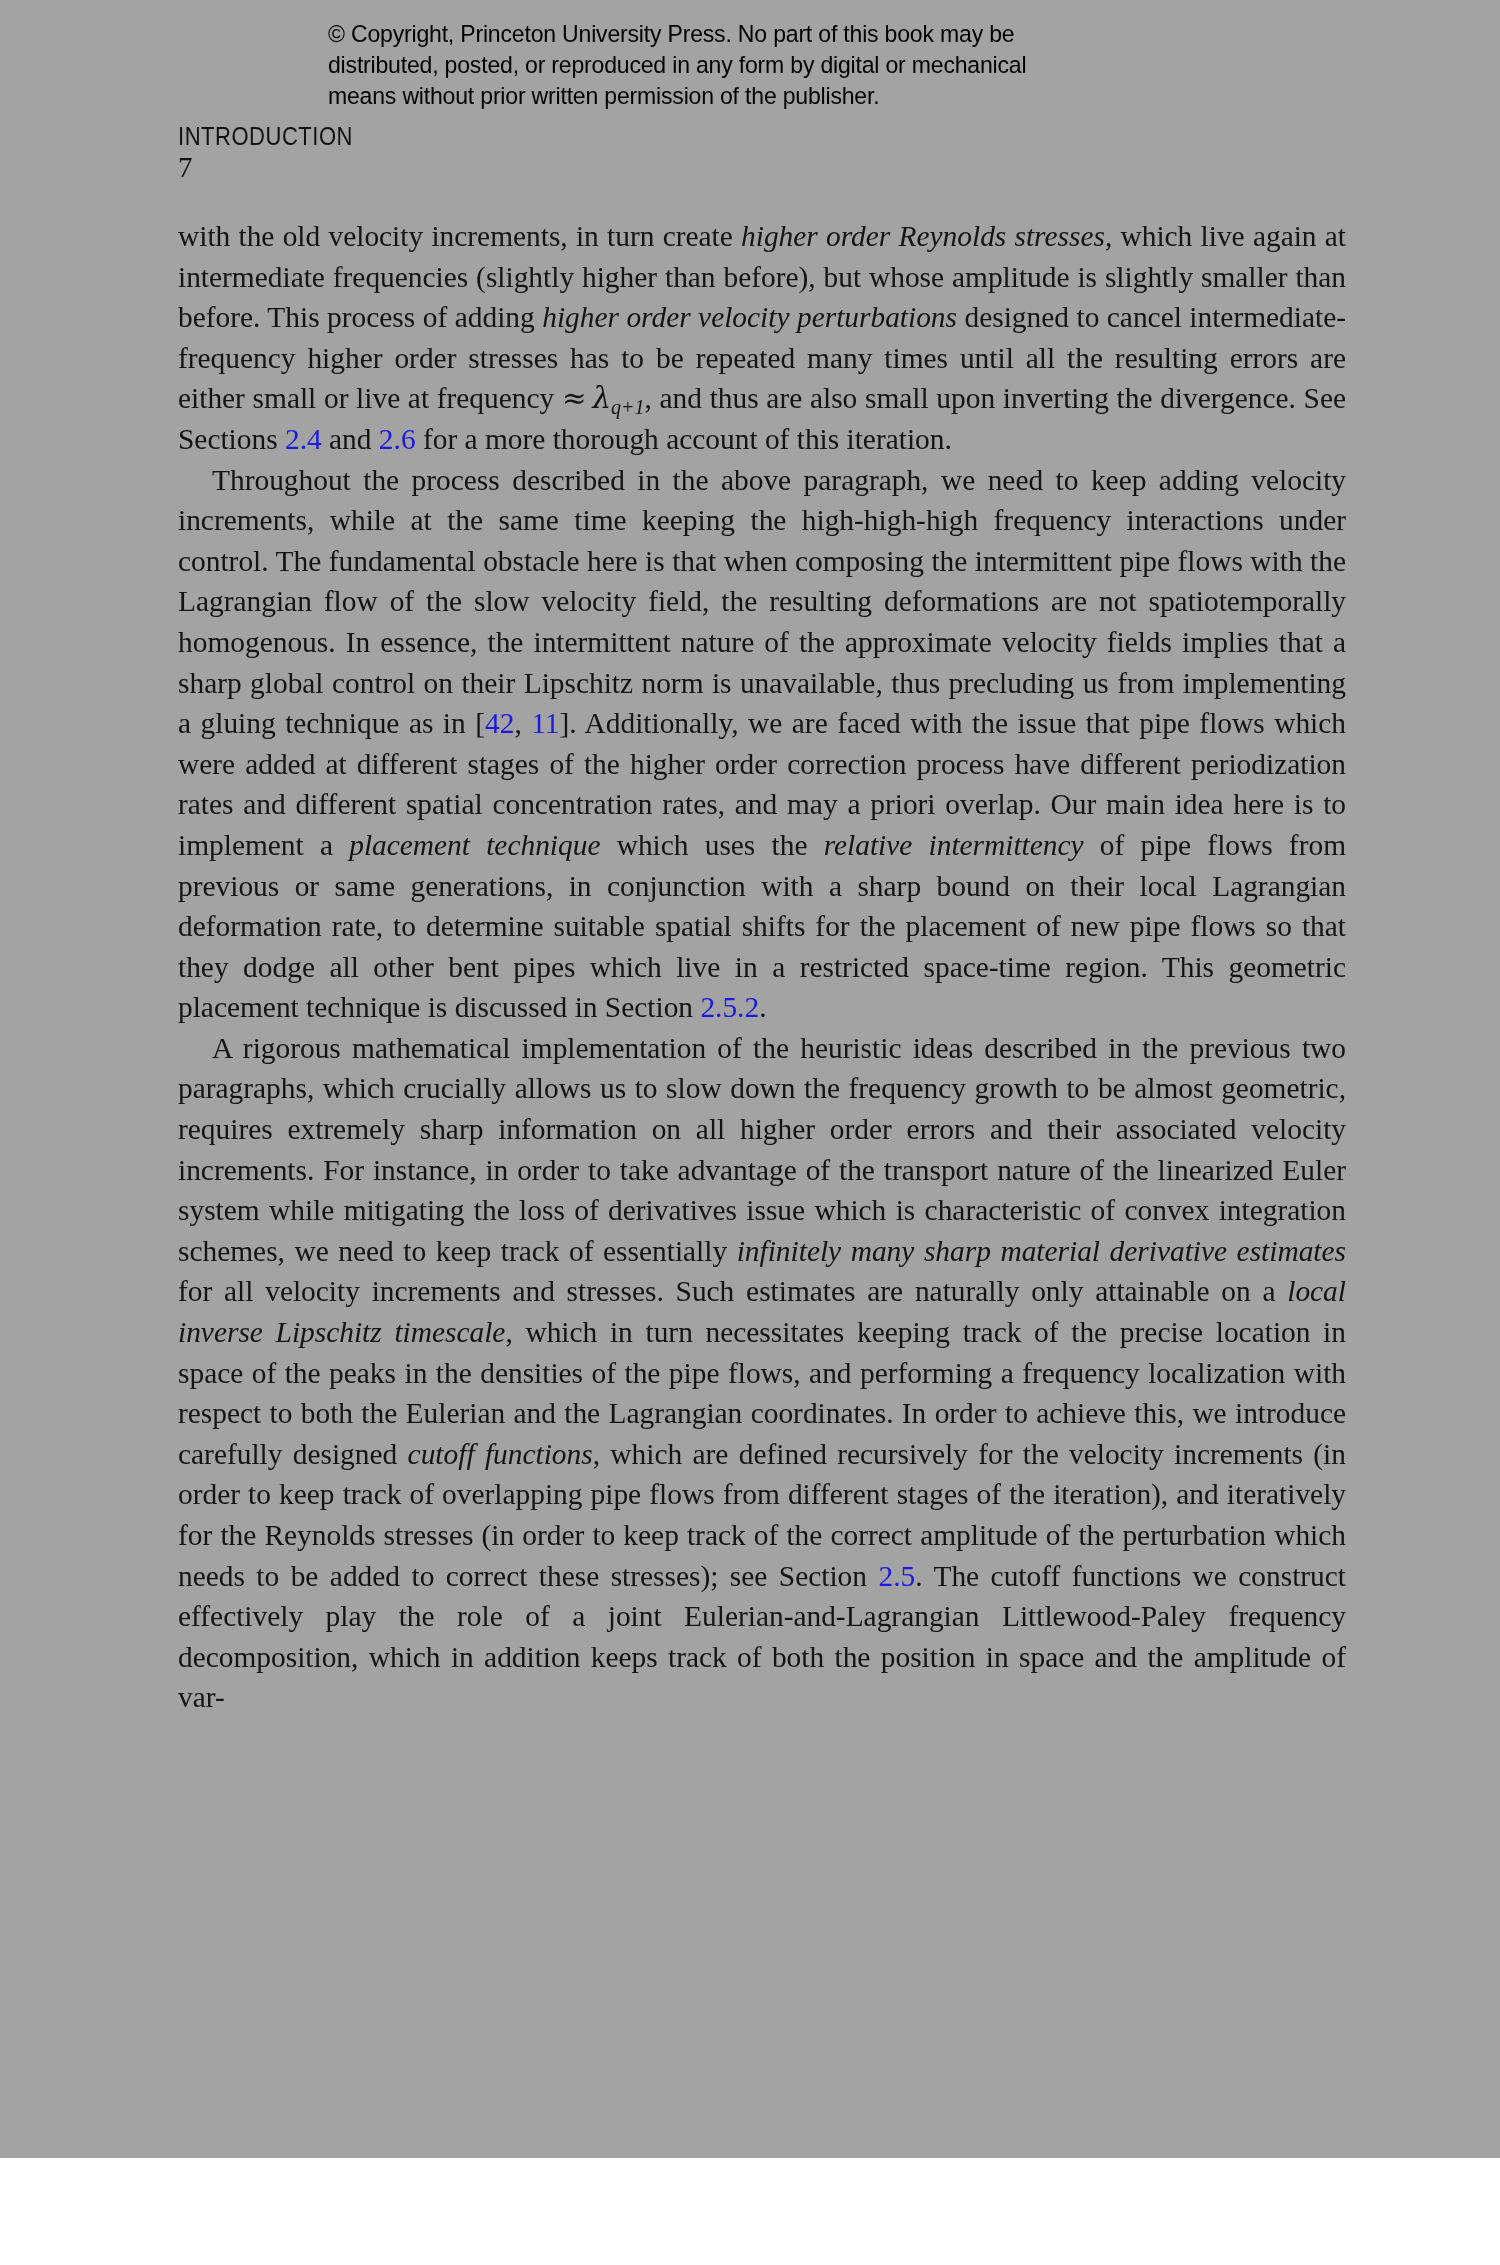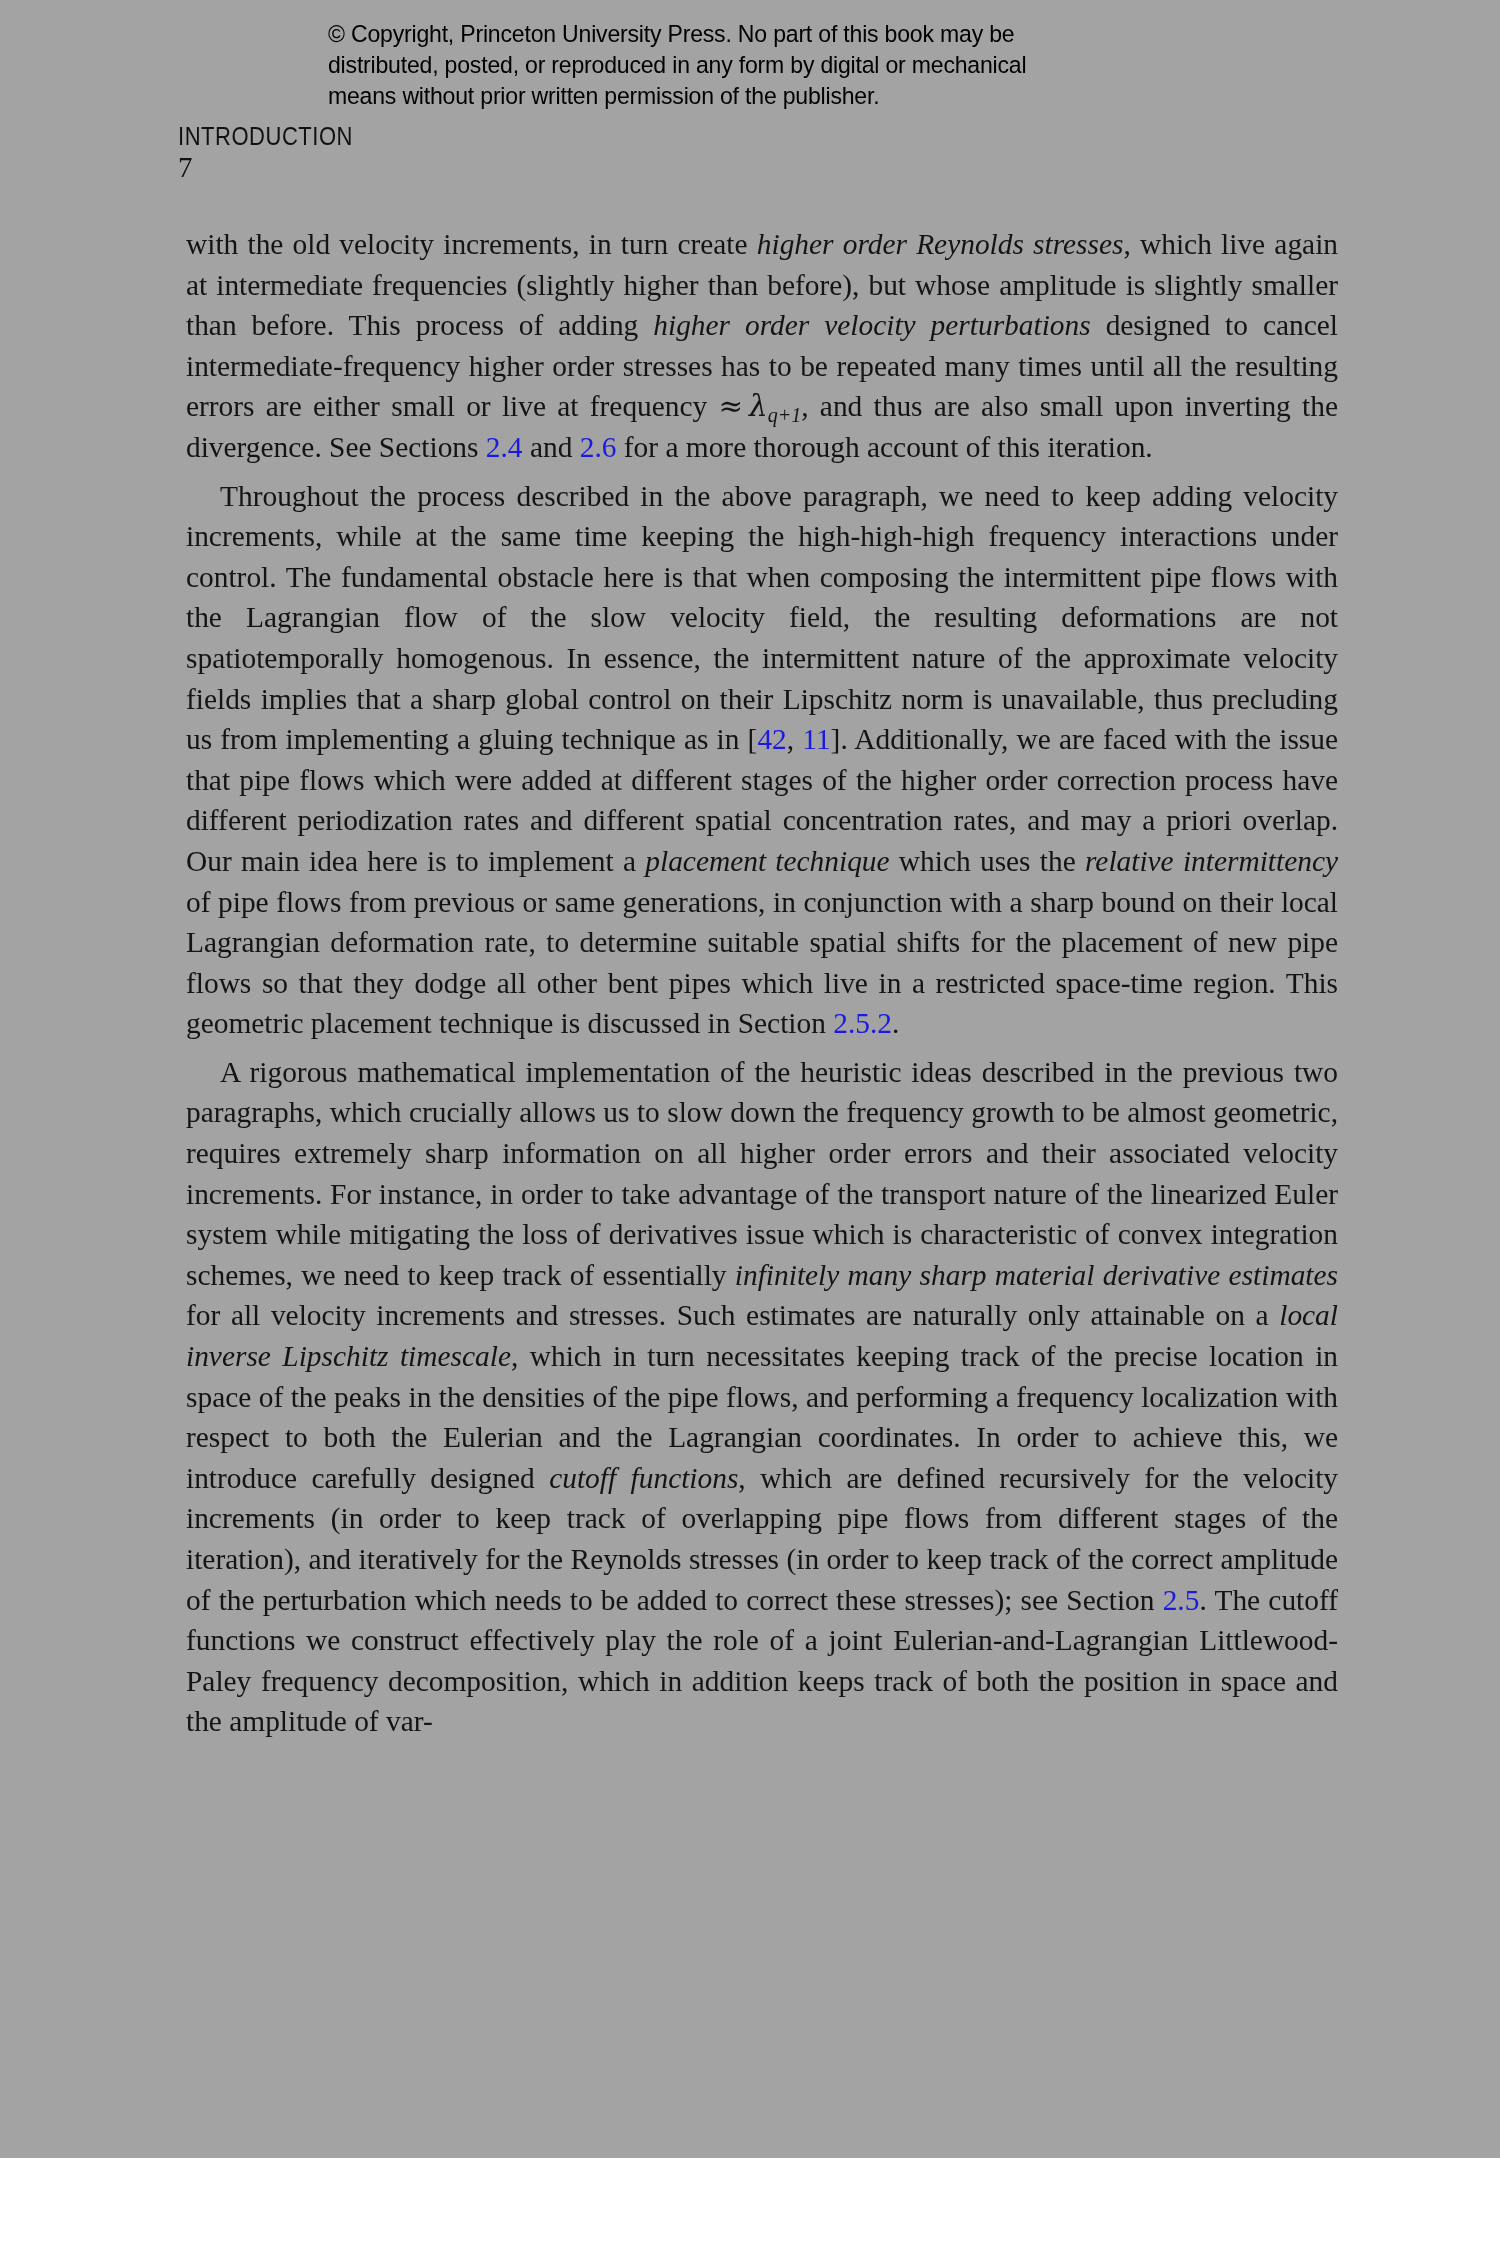--- a/index.html
+++ b/index.html
@@ -66,21 +66,21 @@
     top: 216px;
     width: 1168px;
     font-size: 29.4px;
     line-height: 40.6px;
     text-align: justify;
     text-justify: inter-word;
     color: #141414;
     -webkit-font-smoothing: antialiased;
   }
   .para {
-    margin: 8px;
+    margin: 0;
     text-indent: 0;
   }
   .para.indented { text-indent: 34px; font-family: Liberation Serif, serif; }
 
   em, .it {
     font-style: italic;
   }
   .xref {
     color: #1a1ae0;
   }

